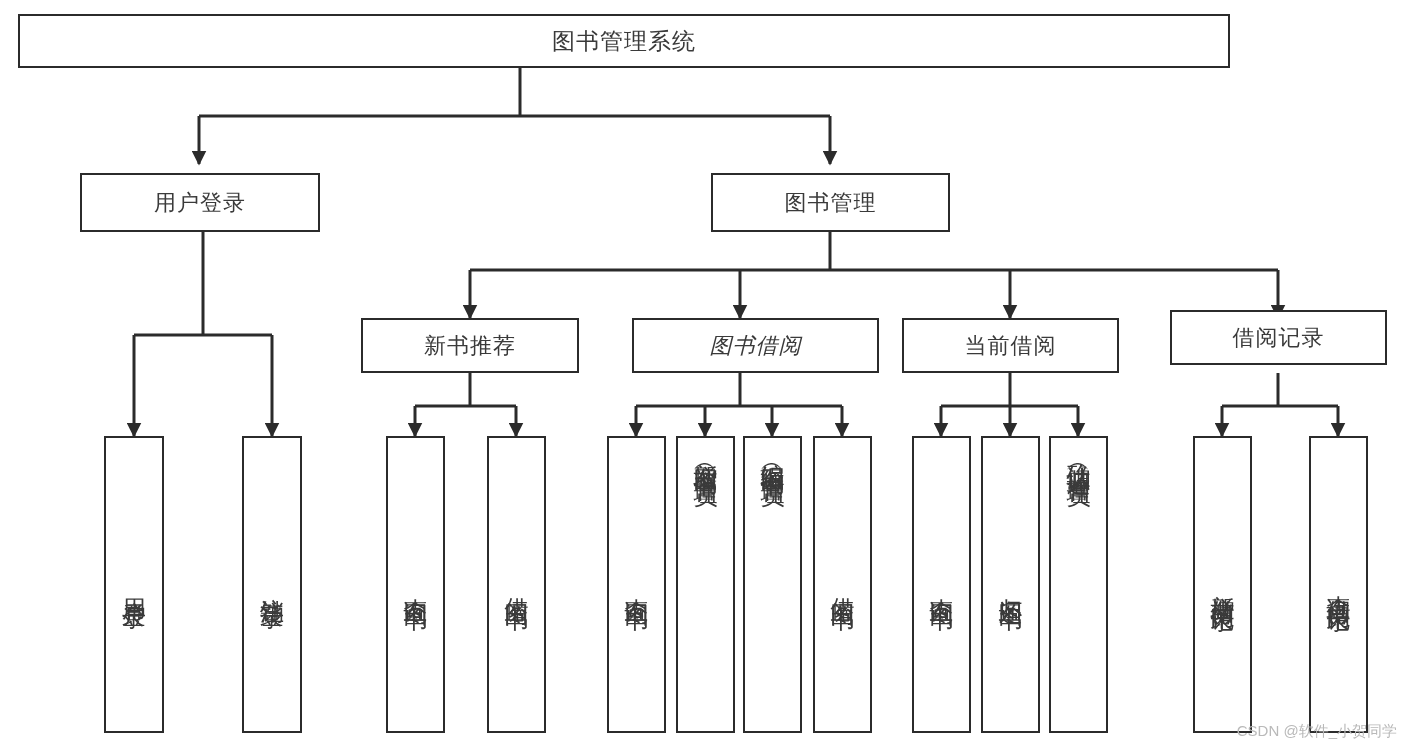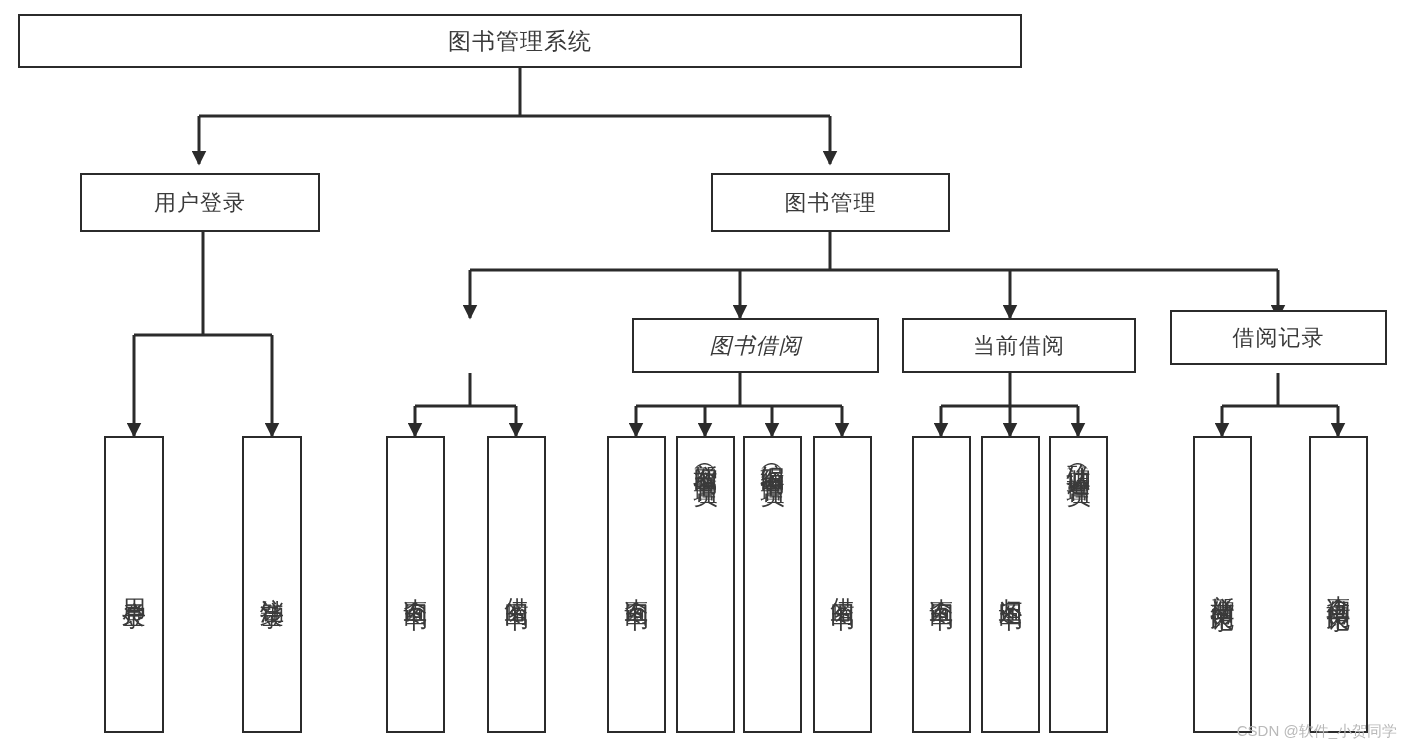--- a/index.html
+++ b/index.html
@@ -125,35 +125,38 @@
       <path d="M 1010 406 L 1010 436" marker-end="url(#arrow)"></path>
       <path d="M 1078 406 L 1078 436" marker-end="url(#arrow)"></path>
 
       <path d="M 1278 373 L 1278 406"></path>
       <path d="M 1222 406 L 1338 406"></path>
       <path d="M 1222 406 L 1222 436" marker-end="url(#arrow)"></path>
       <path d="M 1338 406 L 1338 436" marker-end="url(#arrow)"></path>
     </g>
   </svg>
 
-  <div class="node horiz" id="node-root" style="left:18px; top:14px; width:1004px; height:54px;">
+  <div class="node horiz" id="node-root" style="left:18px; top:14px; width:1212px; height:54px;">
     <span class="lbl">图书管理系统</span>
   </div>
 
   <div class="node horiz" style="left:80px; top:173px; width:240px; height:59px;">
     <span class="lbl">用户登录</span>
   </div>
   <div class="node horiz" style="left:711px; top:173px; width:239px; height:59px;">
     <span class="lbl">图书管理</span>
   </div>
 
+  <div class="node horiz" style="left:361px; top:318px; width:218px; height:55px;">
+    <span class="lbl">新书推荐</span>
+  </div>
   <div class="node horiz" style="left:632px; top:318px; width:247px; height:55px;font-style:italic;">
     <span class="lbl">图书借阅</span>
   </div>
-  <div class="node horiz" style="left:902px; top:318px; width:234px; height:55px;">
+  <div class="node horiz" style="left:902px; top:318px; width:217px; height:55px;">
     <span class="lbl">当前借阅</span>
   </div>
   <div class="node horiz" style="left:1170px; top:310px; width:217px; height:55px;">
     <span class="lbl">借阅记录</span>
   </div>
 
   <div class="node vert mid" style="left:104px; top:436px; width:60px; height:297px;">
     <span class="lbl">用户登录</span>
   </div>
   <div class="node vert mid" style="left:242px; top:436px; width:60px; height:297px;">

